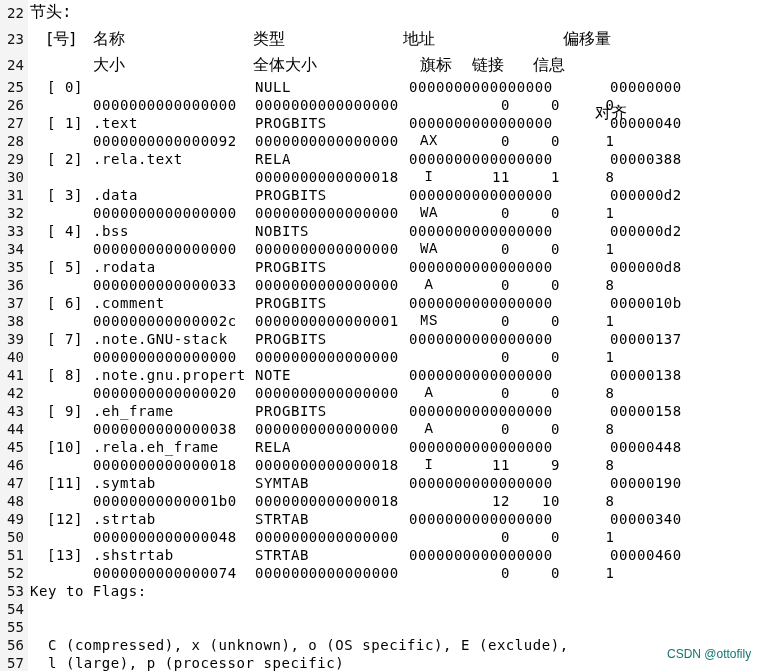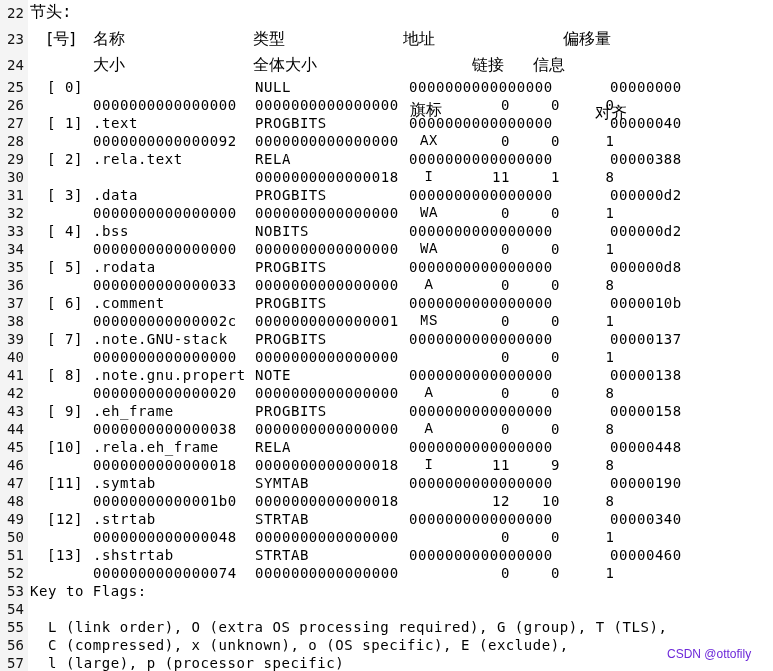--- a/index.html
+++ b/index.html
@@ -74,21 +74,21 @@
       font-family: Liberation Mono, monospace;
       font-size: 16px;
       letter-spacing: 0;
     }
     .watermark {
       position: absolute;
       left: 667px;
       top: 647px;
       font-family: "Liberation Sans", "DejaVu Sans", sans-serif;
       font-size: 12px;
-      color: #6d28d9;
+      color: #0f766e;
       white-space: pre;
     }
     
     .c-idx   { left: 47px; }
     .c-name  { left: 93px; }
     .c-type  { left: 255px; }
     .c-addr  { left: 409px; }
     .c-off   { left: 570px; margin-left: 40px; }
     .c-size  { left: 93px; }
     .c-esize { left: 255px; }
@@ -97,21 +97,21 @@
     .c-info  { left: 530px; width: 30px; text-align: right; }
     .c-align { left: 590px; width: 40px; text-align: center; }
     
     .h-idx   { left: 47px; }
     .h-name  { left: 93px; }
     .h-type  { left: 253px; }
     .h-addr  { left: 403px; }
     .h-off   { left: 563px; }
     .h-size  { left: 93px; }
     .h-esize { left: 253px; }
-    .h-flags { left: 410px; margin-top: 45px; }
+    .h-flags { left: 420px; }
     .h-link  { left: 472px; }
     .h-info  { left: 533px; }
     .h-align { left: 595px; margin-top: 48px; }
   </style>
 </head>
 <body>
 
 <div class="gutter"></div>
 
 <div class="editor">
@@ -167,19 +167,19 @@
       <div class="line"><span class="lineno">48</span><span class="cell c-size">00000000000001b0</span><span class="cell c-esize">0000000000000018</span><span class="cell c-flags"></span><span class="cell c-link">12</span><span class="cell c-info">10</span><span class="cell c-align">8</span></div>
       <div class="line"><span class="lineno">49</span><span class="cell c-idx">[12]</span><span class="cell c-name">.strtab</span><span class="cell c-type">STRTAB</span><span class="cell c-addr">0000000000000000</span><span class="cell c-off">00000340</span></div>
       <div class="line"><span class="lineno">50</span><span class="cell c-size">0000000000000048</span><span class="cell c-esize">0000000000000000</span><span class="cell c-flags"></span><span class="cell c-link">0</span><span class="cell c-info">0</span><span class="cell c-align">1</span></div>
       <div class="line"><span class="lineno">51</span><span class="cell c-idx">[13]</span><span class="cell c-name">.shstrtab</span><span class="cell c-type">STRTAB</span><span class="cell c-addr">0000000000000000</span><span class="cell c-off">00000460</span></div>
       <div class="line"><span class="lineno">52</span><span class="cell c-size">0000000000000074</span><span class="cell c-esize">0000000000000000</span><span class="cell c-flags"></span><span class="cell c-link">0</span><span class="cell c-info">0</span><span class="cell c-align">1</span></div>
     </div>
 
   <div id="keylines">
       <div class="line"><span class="lineno">53</span><span class="plain">Key to Flags:</span></div>
       <div class="line"><span class="lineno">54</span></div>
-      <div class="line"><span class="lineno">55</span><span class="plain">  L (link order), O (extra OS processing required), G (group), T (TLS),</span></div>
+      <div class="line"><span class="lineno">55</span></div>
       <div class="line"><span class="lineno">56</span><span class="plain">  C (compressed), x (unknown), o (OS specific), E (exclude),</span></div>
       <div class="line"><span class="lineno">57</span><span class="plain">  l (large), p (processor specific)</span></div>
     </div>
 </div>
 
 <div class="watermark">CSDN @ottofily</div>
 
 </body></html>

